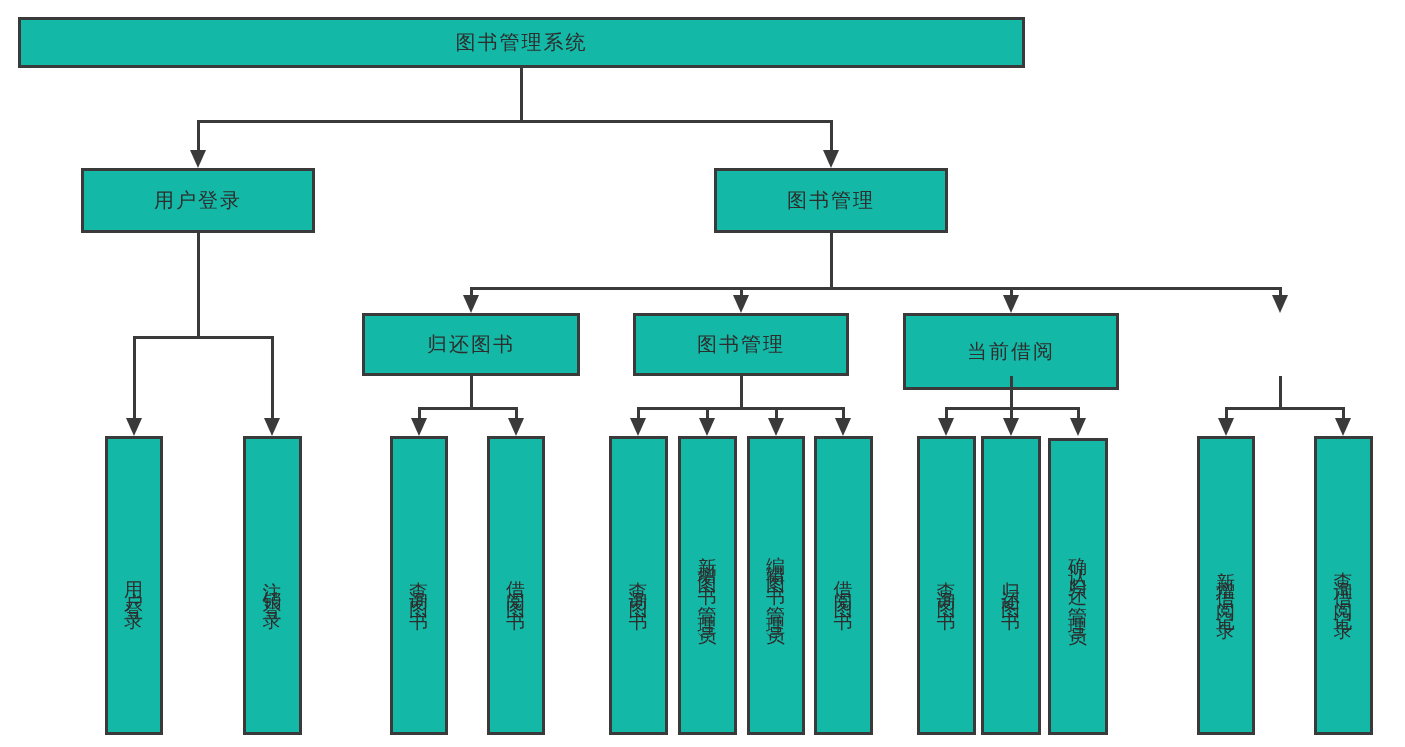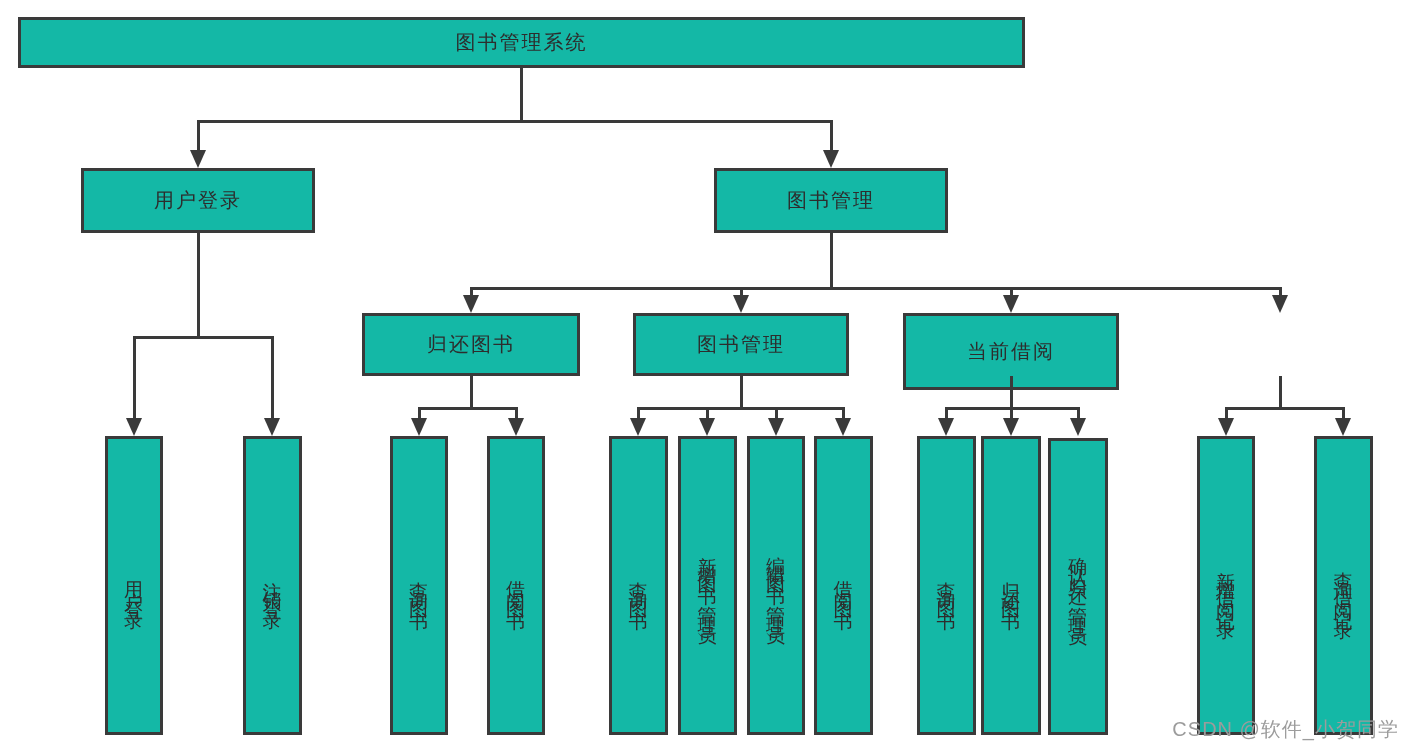--- a/index.html
+++ b/index.html
@@ -171,15 +171,14 @@
     <span>确认归还（管理员）</span>
   </div>
 
   <div class="node vert" style="left:1197px;top:436px;width:58px;height:299px">
     <span>新增借阅记录</span>
   </div>
   <div class="node vert" style="left:1314px;top:436px;width:59px;height:299px">
     <span>查询借阅记录</span>
   </div>
 
-  <div class="watermark">CSDN @软件_小贺同学</div>
 
 </div>
 
 </body></html>

